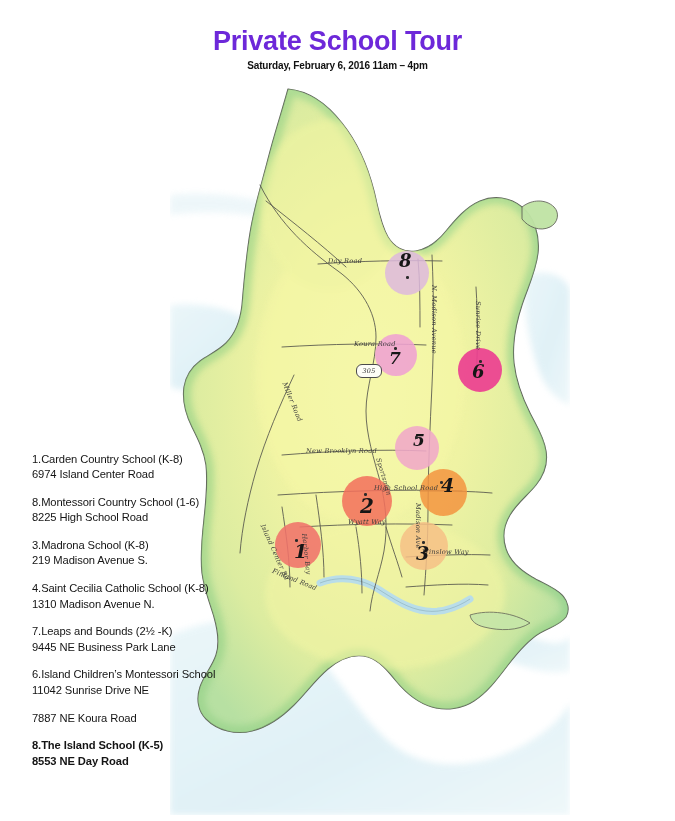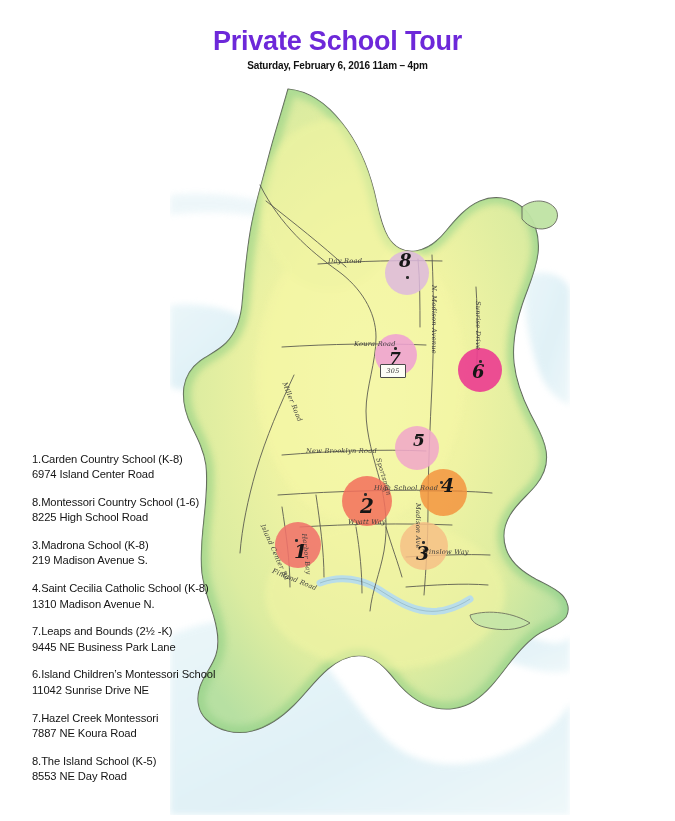--- a/index.html
+++ b/index.html
@@ -100,44 +100,43 @@
   }
   .hand-label.vert {
     transform-origin: left top;
   }
   .route-shield {
     position: absolute;
     z-index: 29;
     width: 24px;
     height: 12px;
     border: 1px solid #4a4a4a;
-    border-radius: 1px;
+    border-radius: 6px;
     background: #fdfdf6;
     font-family: "DejaVu Serif", serif;
     font-size: 6.4px;
     font-style: italic;
     color: #2e2e2e;
     text-align: center;
     line-height: 12px;
     letter-spacing: 0.3px;
-    margin-left: 24px;
   }
 
   
   #legend {
     position: absolute;
     left: 32px;
     top: 452px;
     width: 220px;
     z-index: 50;
   }
   .legend-entry {
     margin-bottom: 12.5px;
   }
-  .legend-entry:last-child { margin-bottom: 8px; }
+  .legend-entry:last-child { margin-bottom: 8px; font-weight: bold; }
   .legend-name,
   .legend-address {
     font-size: 11.2px;
     line-height: 15.3px;
     color: #141414;
     white-space: nowrap;
     letter-spacing: -0.1px;
   }
 </style>
 </head>
@@ -440,21 +439,20 @@
     <div class="legend-name">7.Leaps and Bounds (2½ -K)</div>
     <div class="legend-address">9445 NE Business Park Lane</div>
   </div>
 
   <div class="legend-entry">
     <div class="legend-name">6.Island Children’s Montessori School</div>
     <div class="legend-address">11042 Sunrise Drive NE</div>
   </div>
 
   <div class="legend-entry">
-    <div class="legend-name">7.Hazel Creek Montessori</div>
     <div class="legend-address">7887 NE Koura Road</div>
   </div>
 
   <div class="legend-entry">
     <div class="legend-name">8.The Island School (K-5)</div>
     <div class="legend-address">8553 NE Day Road</div>
   </div>
 
 </div>
 

